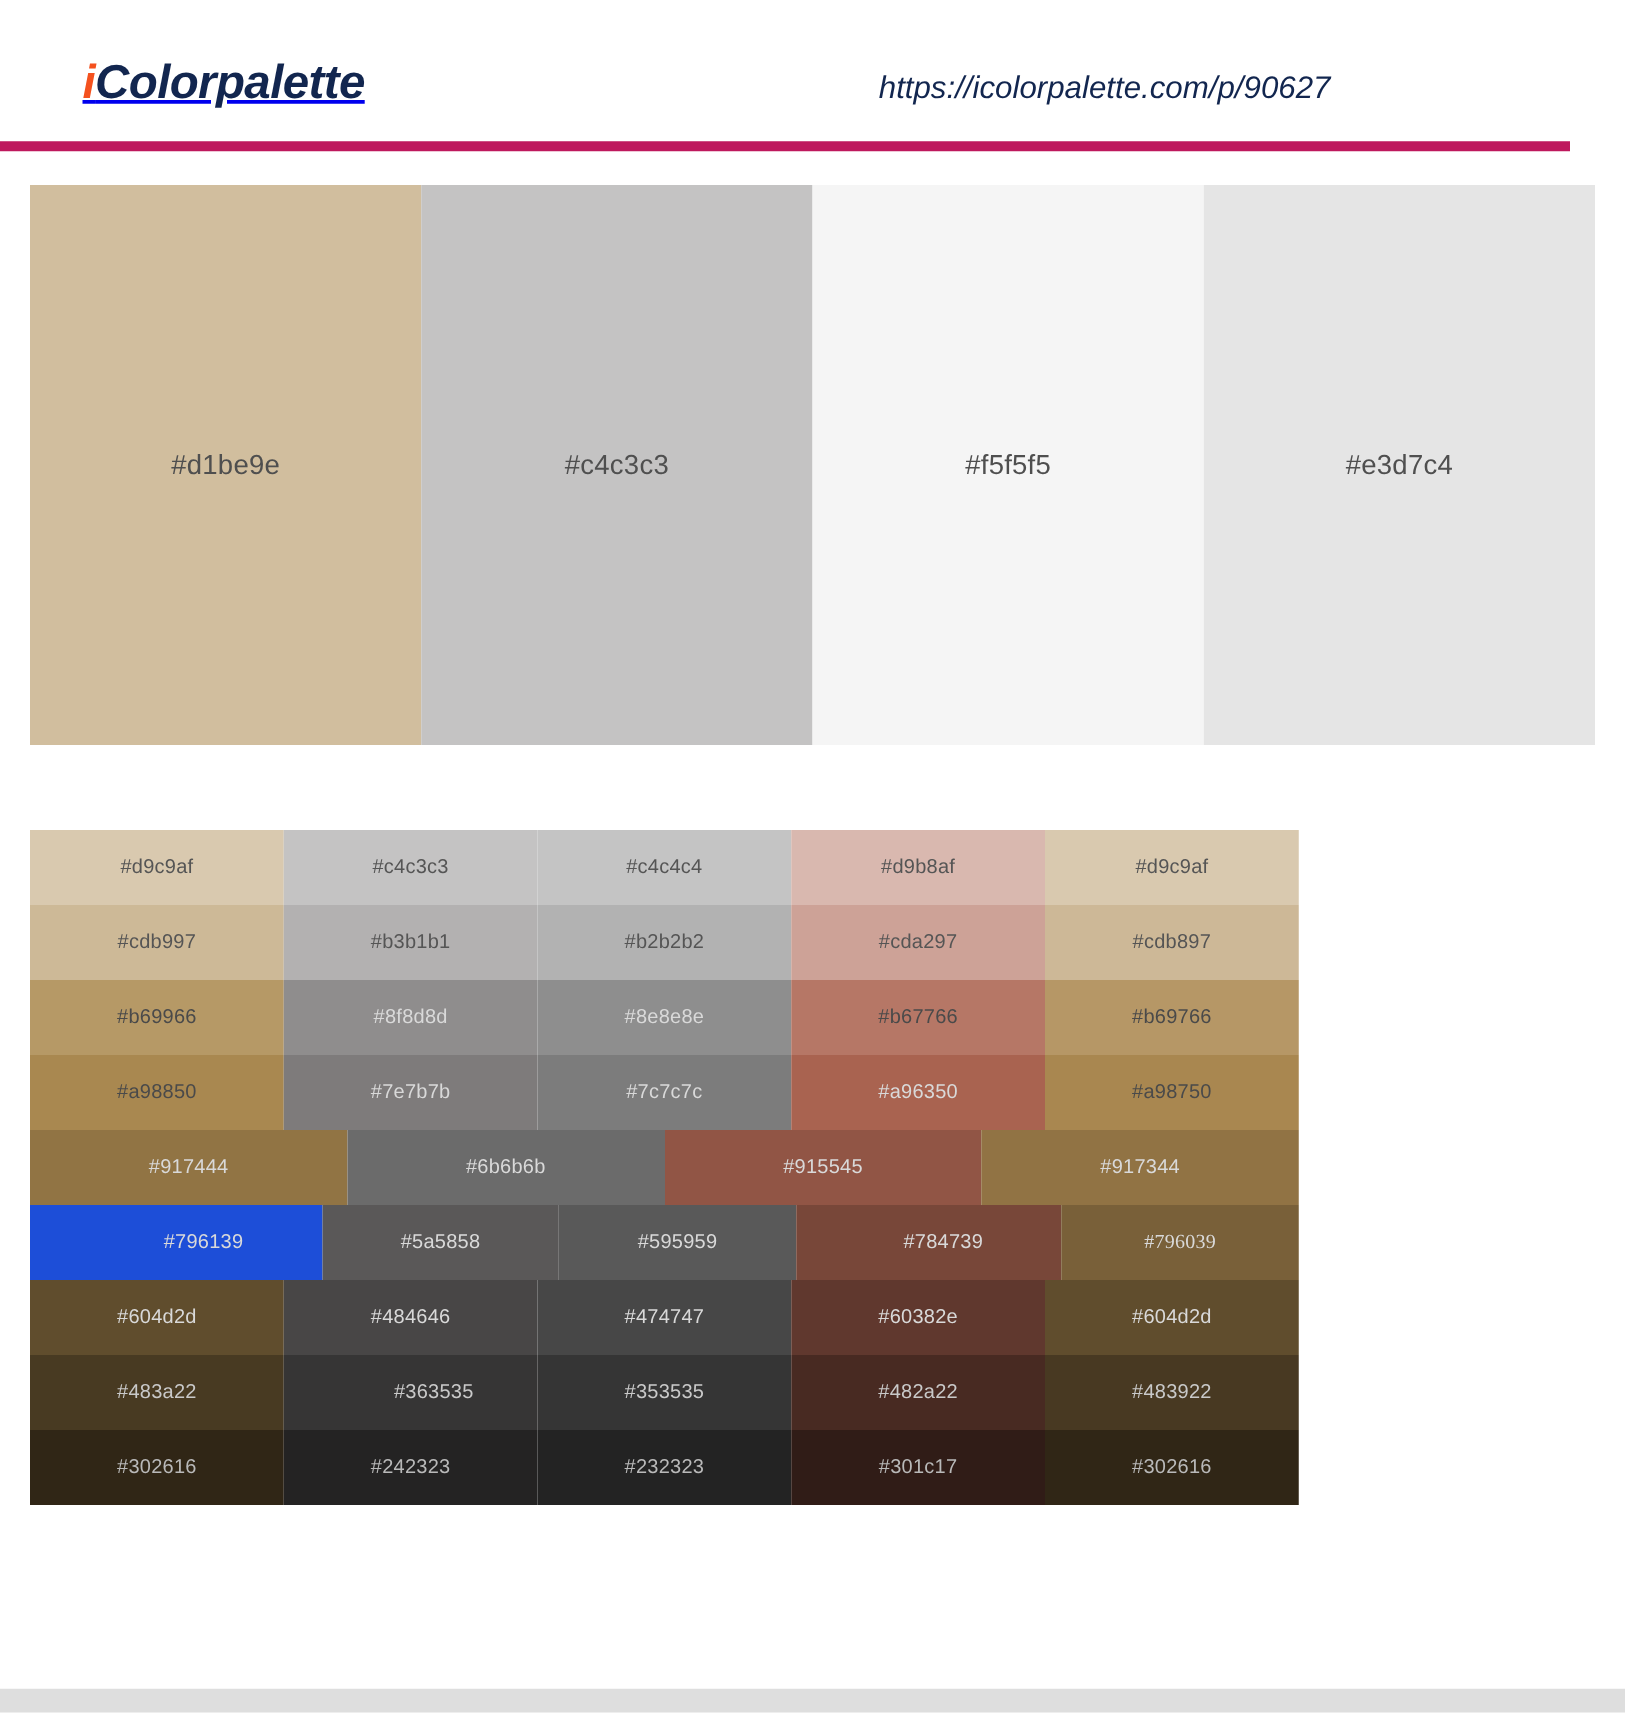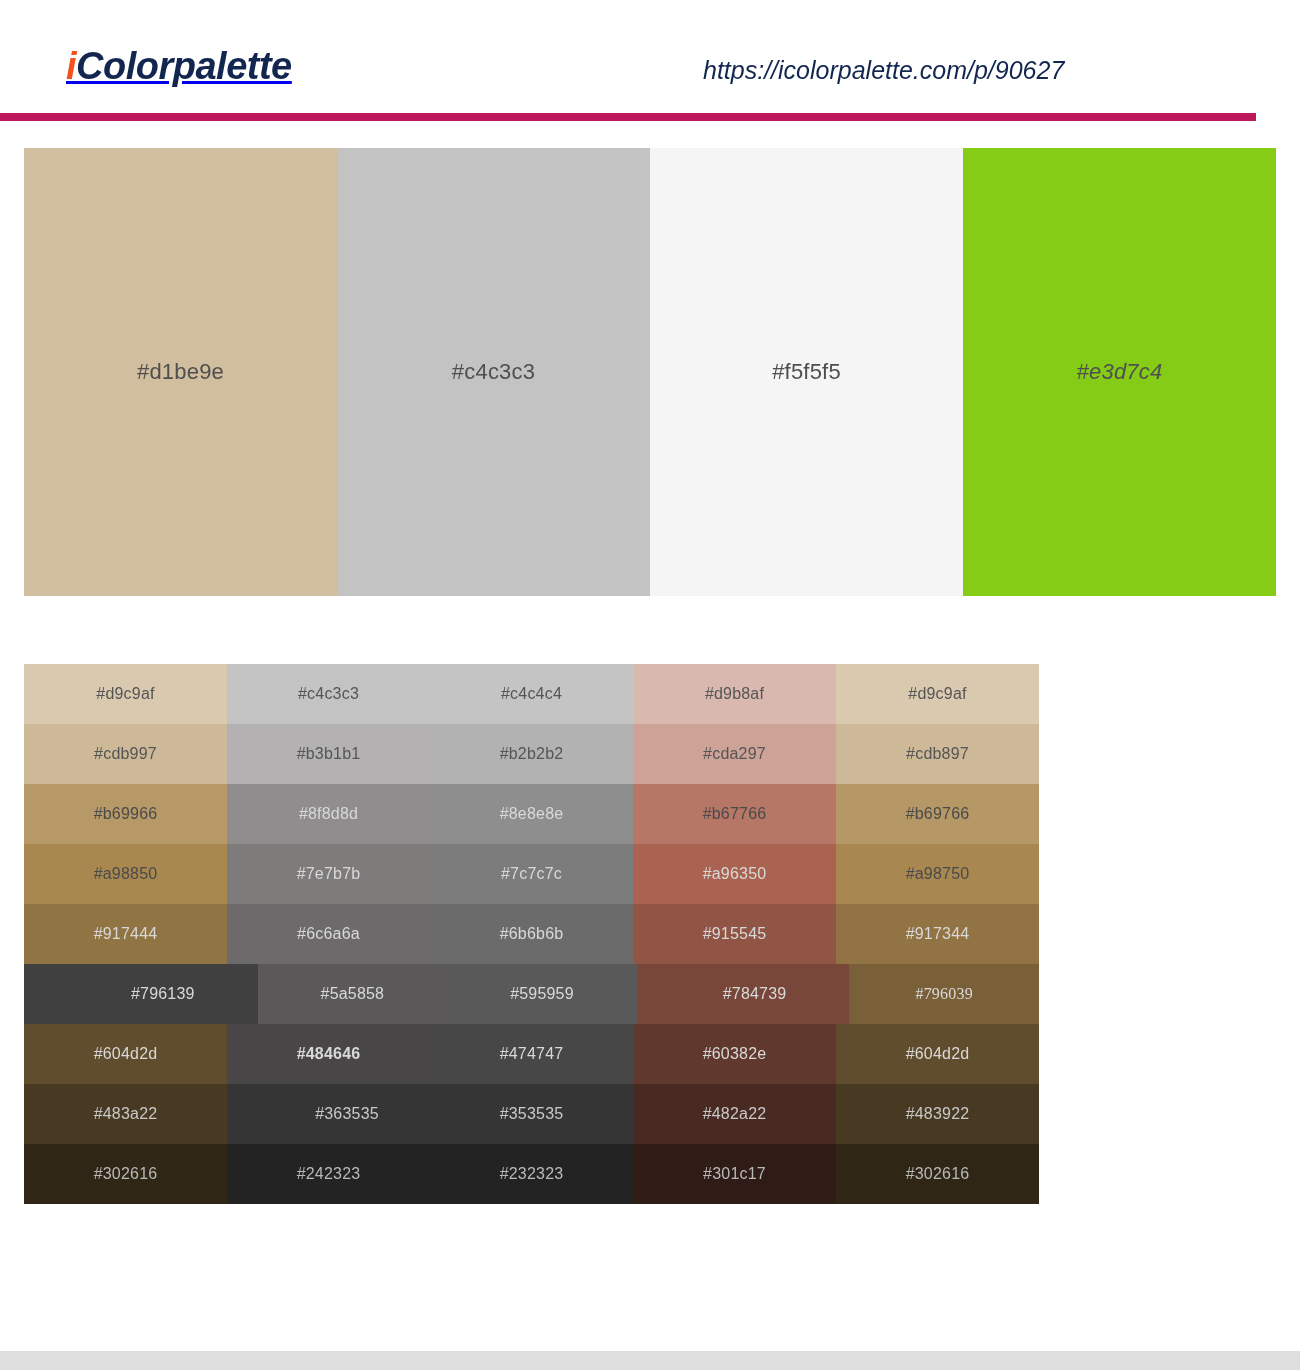--- a/index.html
+++ b/index.html
@@ -109,21 +109,21 @@
 <div class="palette-strip">
   <div class="palette-swatch" style="background: rgb(209, 190, 158);">
     <span class="swatch-label" style="color: rgb(79, 79, 79);">#d1be9e</span>
   </div>
   <div class="palette-swatch" style="background: rgb(196, 195, 195);">
     <span class="swatch-label" style="color: rgb(79, 79, 79);">#c4c3c3</span>
   </div>
   <div class="palette-swatch" style="background: rgb(245, 245, 245);">
     <span class="swatch-label" style="color: rgb(79, 79, 79);">#f5f5f5</span>
   </div>
-  <div class="palette-swatch" style="background: #84cc16; font-style: italic;">
+  <div class="palette-swatch" style="background: #e5e5e5;">
     <span class="swatch-label" style="color: rgb(79, 79, 79);">#e3d7c4</span>
   </div>
 </div>
 
 <div class="shades-table">
     <div class="shade-row">
       <div class="shade-cell" style="background: rgb(217, 201, 175);">
         <span class="shade-label" style="color: rgb(85, 85, 85);">#d9c9af</span>
       </div>
       <div class="shade-cell" style="background: rgb(196, 195, 195);">
@@ -187,56 +187,53 @@
         <span class="shade-label" style="color: rgb(217, 217, 217);">#a96350</span>
       </div>
       <div class="shade-cell" style="background: rgb(169, 135, 80);">
         <span class="shade-label" style="color: rgb(74, 74, 74);">#a98750</span>
       </div>
     </div>
     <div class="shade-row">
       <div class="shade-cell" style="background: rgb(145, 116, 68);">
         <span class="shade-label" style="color: rgb(217, 217, 217);">#917444</span>
       </div>
-      <div class="shade-cell" style="background: rgb(108, 106, 106);">
-        <span class="shade-label" style="color: rgb(217, 217, 217);">#6c6a6a</span>
-      </div>
       <div class="shade-cell" style="background: rgb(107, 107, 107);">
         <span class="shade-label" style="color: rgb(217, 217, 217);">#6b6b6b</span>
       </div>
       <div class="shade-cell" style="background: rgb(145, 85, 69);">
         <span class="shade-label" style="color: rgb(217, 217, 217);">#915545</span>
       </div>
       <div class="shade-cell" style="background: rgb(145, 115, 68);">
         <span class="shade-label" style="color: rgb(217, 217, 217);">#917344</span>
       </div>
     </div>
     <div class="shade-row">
-      <div class="shade-cell" style="background: #404040; padding-left: 44px;">
+      <div class="shade-cell" style="background: #1d4ed8; padding-left: 44px;">
         <span class="shade-label" style="color: rgb(217, 217, 217);">#796139</span>
       </div>
       <div class="shade-cell" style="background: rgb(90, 88, 88);">
         <span class="shade-label" style="color: rgb(217, 217, 217);">#5a5858</span>
       </div>
       <div class="shade-cell" style="background: rgb(89, 89, 89);">
         <span class="shade-label" style="color: rgb(217, 217, 217);">#595959</span>
       </div>
       <div class="shade-cell" style="background: rgb(120, 71, 57); padding-left: 23px;">
         <span class="shade-label" style="color: rgb(217, 217, 217);">#784739</span>
       </div>
       <div class="shade-cell" style="background: rgb(121, 96, 57);">
         <span class="shade-label" style="color: rgb(217, 217, 217); font-family: Liberation Serif, serif;">#796039</span>
       </div>
     </div>
     <div class="shade-row">
       <div class="shade-cell" style="background: rgb(96, 77, 45);">
         <span class="shade-label" style="color: rgb(217, 217, 217);">#604d2d</span>
       </div>
       <div class="shade-cell" style="background: rgb(72, 70, 70);">
-        <span class="shade-label" style="color: rgb(217, 217, 217); font-weight: bold;">#484646</span>
+        <span class="shade-label" style="color: rgb(217, 217, 217);">#484646</span>
       </div>
       <div class="shade-cell" style="background: rgb(71, 71, 71);">
         <span class="shade-label" style="color: rgb(217, 217, 217);">#474747</span>
       </div>
       <div class="shade-cell" style="background: rgb(96, 56, 46);">
         <span class="shade-label" style="color: rgb(217, 217, 217);">#60382e</span>
       </div>
       <div class="shade-cell" style="background: rgb(96, 77, 45);">
         <span class="shade-label" style="color: rgb(217, 217, 217);">#604d2d</span>
       </div>

